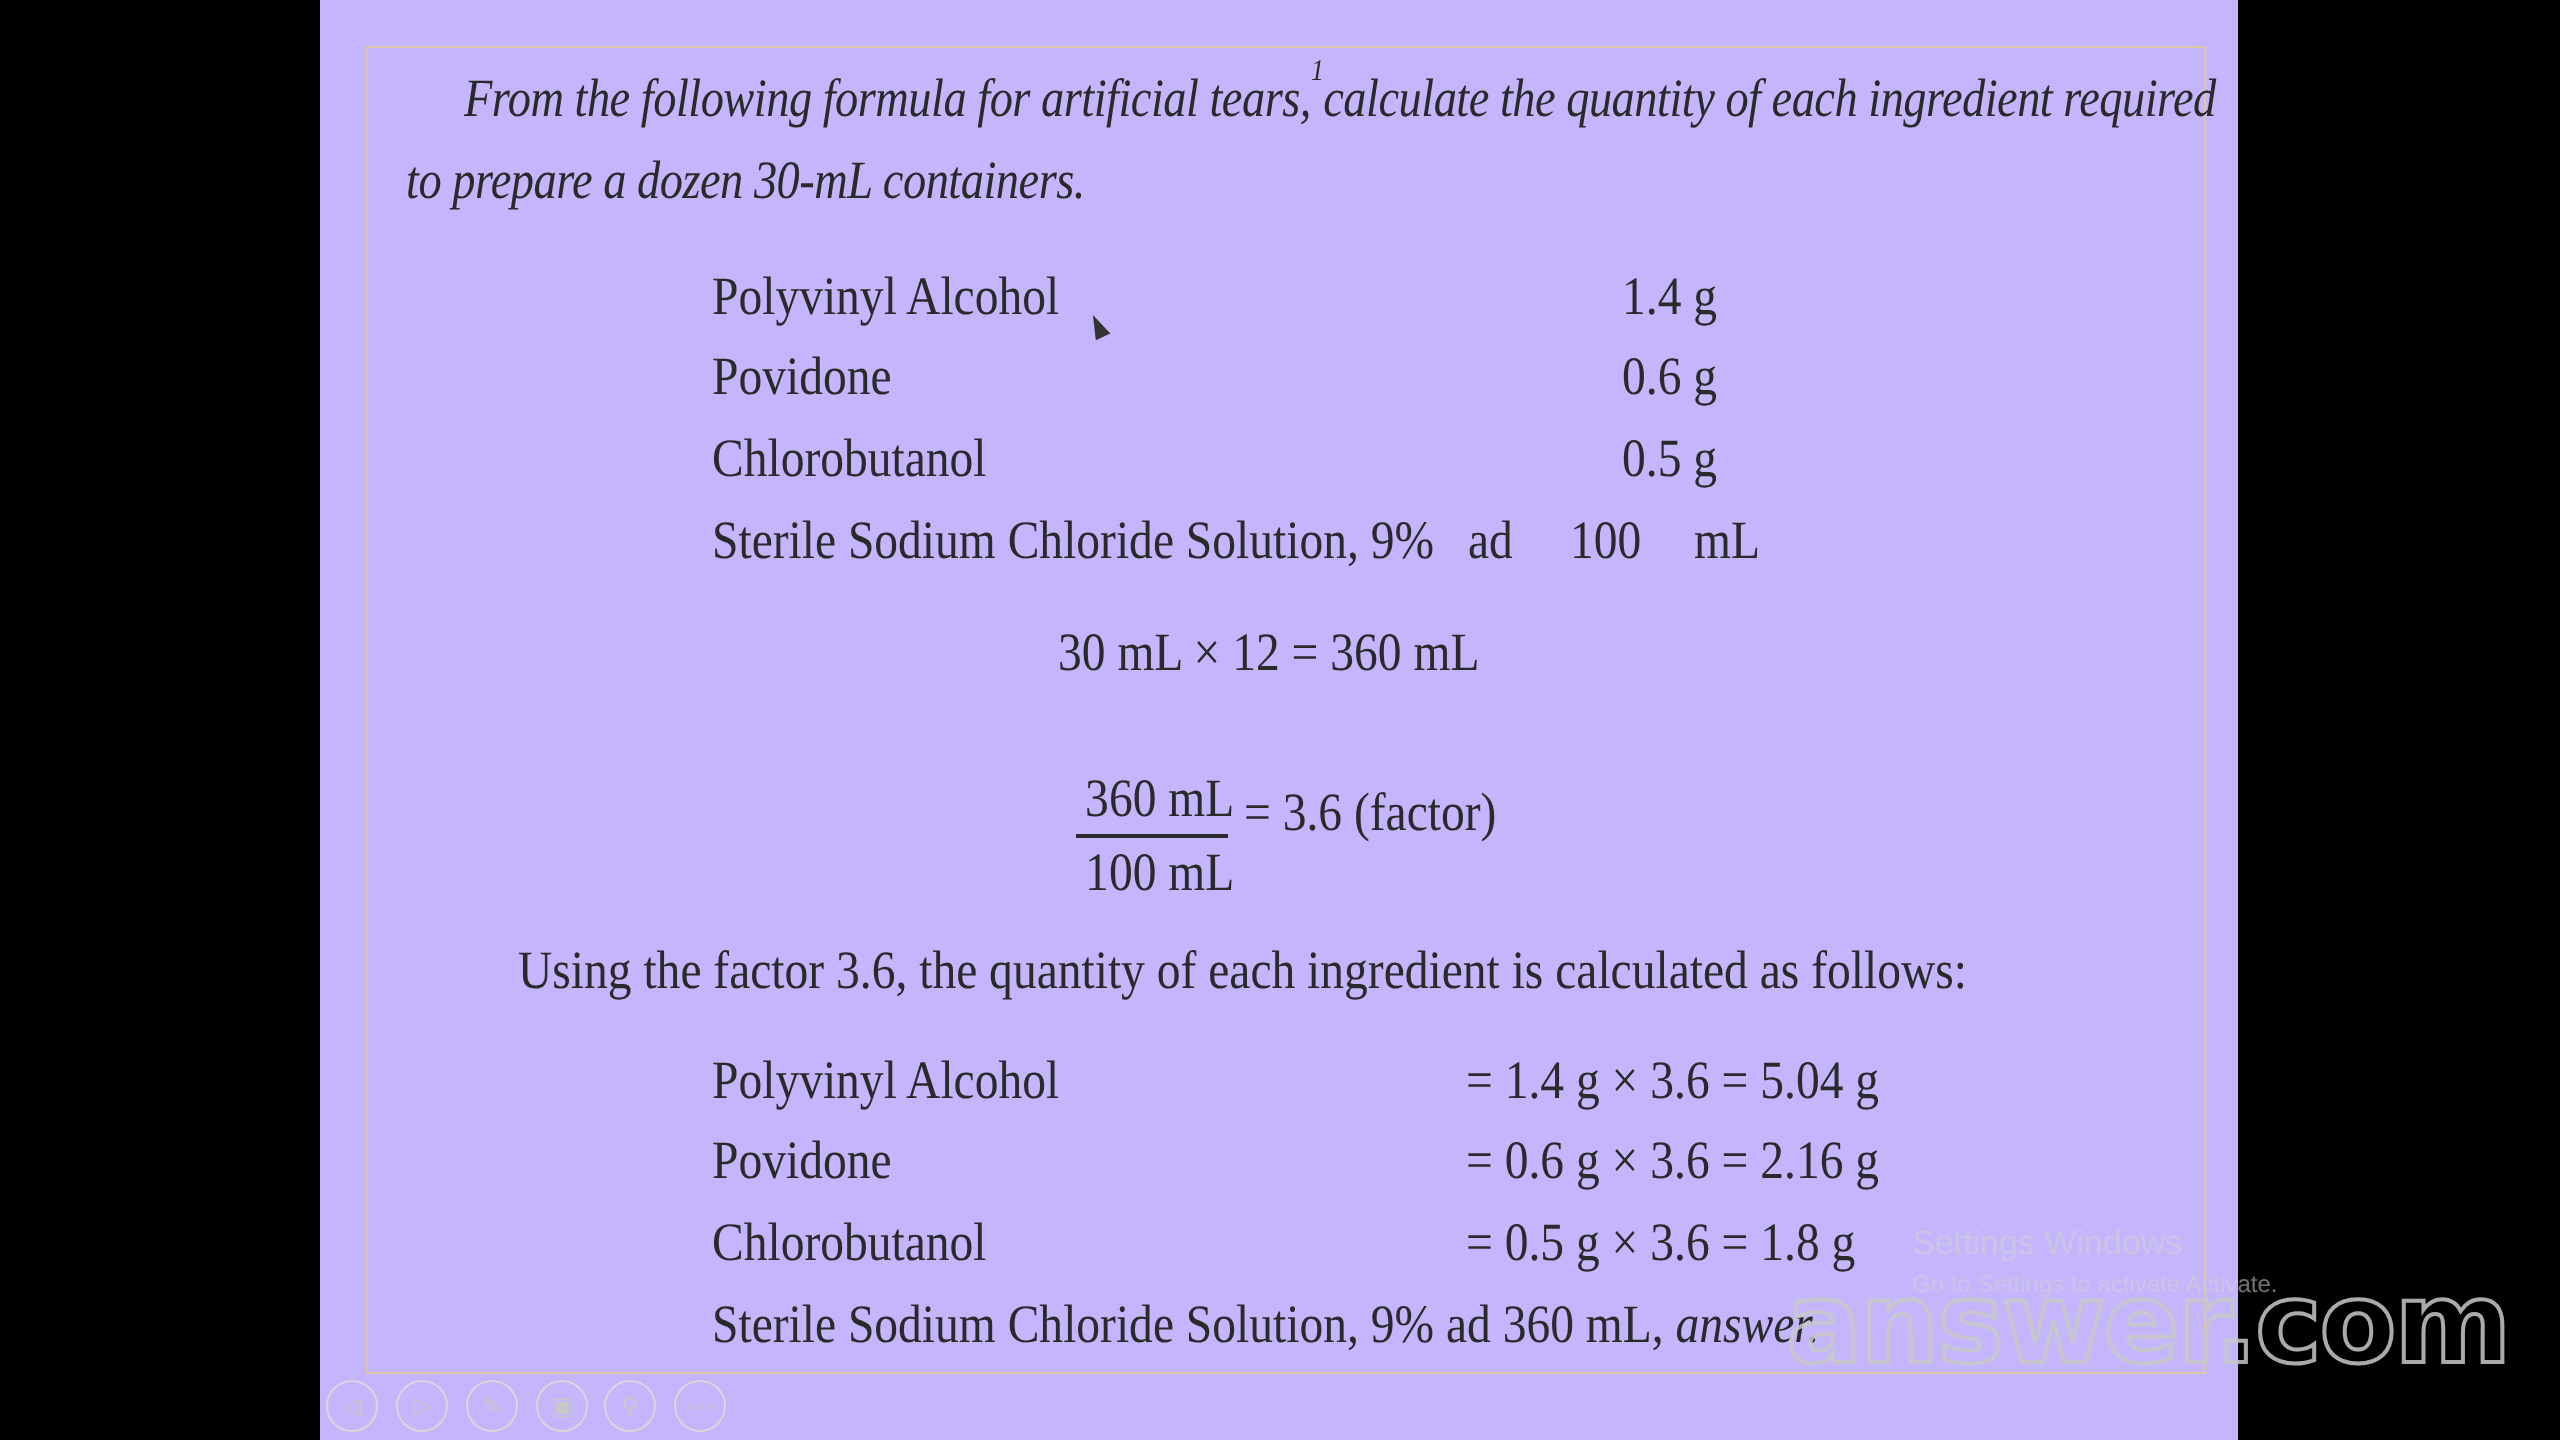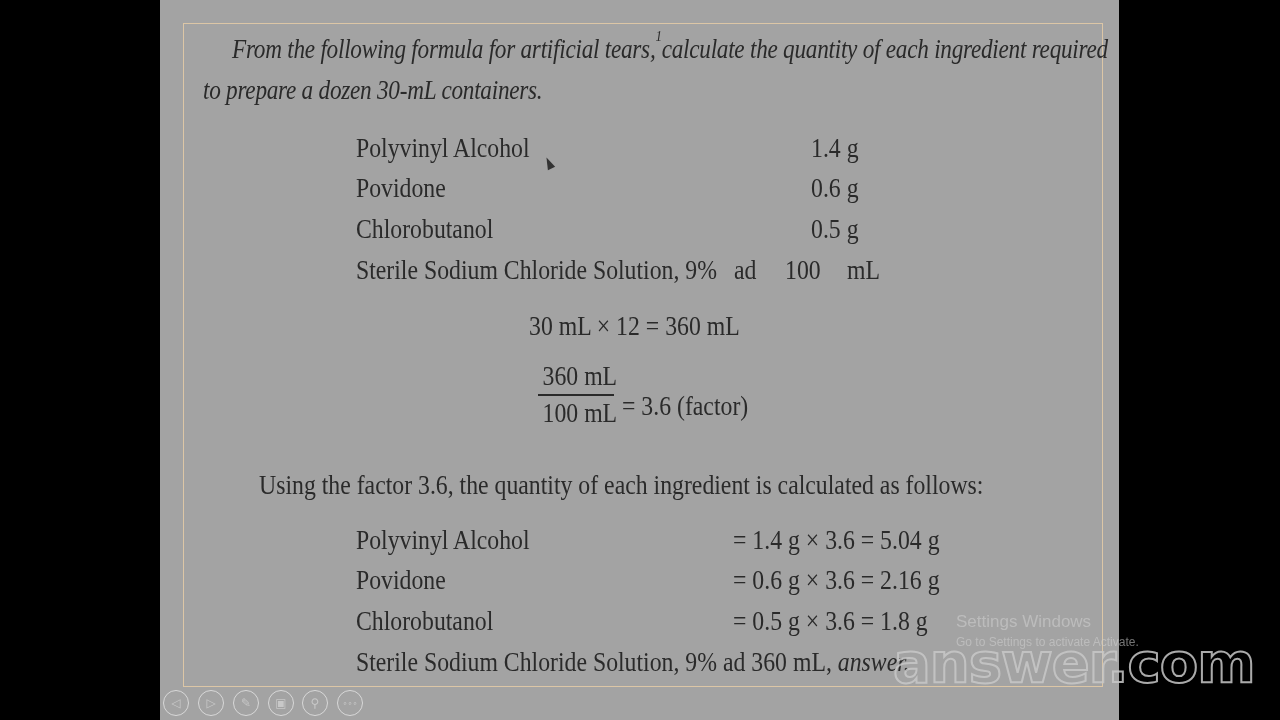--- a/index.html
+++ b/index.html
@@ -1,25 +1,25 @@
 <!DOCTYPE html>
 <html><head>
 <meta charset="utf-8">
 <style>
   html, body { margin:0; padding:0; }
   body { width:1280px; height:720px; background:#000; position:relative; overflow:hidden;
          font-family:"Liberation Serif", "DejaVu Serif", serif; color:#2a2a2a; }
-  .slide { position:absolute; left:160px; top:0; width:959px; height:720px; background:#a3a3a3; }
+  .slide { position:absolute; left:160px; top:0; width:959px; height:720px; background:#c4b5fd; }
   .frame { position:absolute; left:23px; top:23px; width:920px; height:664px;
            border:1.5px solid #dcc6a6; box-sizing:border-box; }
   .t { position:absolute; white-space:nowrap; }
   .intro { font-style:italic; font-size:27px; letter-spacing:-0.3px; transform:scaleX(0.86); transform-origin:left top; }
   .row { font-size:27px; transform:scaleX(0.88); transform-origin:left top; }
   sup { font-size:15px; vertical-align:top; position:relative; top:-6px; }
-  .frac { position:absolute; left:538px; top:361px; width:76px; }
+  .frac { position:absolute; left:538px; top:384px; width:76px; }
   .frac .num, .frac .den { font-size:27px; transform:scaleX(0.88); display:block; white-space:nowrap; }
   .frac .bar { height:2px; background:#2a2a2a; margin:2px 0; }
   .ctrl { position:absolute; top:690px; width:26px; height:26px; border:1.2px solid #d8d8d8; border-radius:50%;
           box-sizing:border-box; color:#c8c8c8; font-family:"DejaVu Sans", sans-serif; font-size:12px;
           display:flex; align-items:center; justify-content:center; background:transparent; }
   .watermark { position:absolute; color:rgba(210,210,210,0.55); font-family:"Liberation Sans", sans-serif; }
   .wm1 { left:956px; top:612px; font-size:17px; }
   .wm2 { left:956px; top:635px; font-size:12px; }
   .clideo { position:absolute; left:893px; top:630px; font-family:"DejaVu Sans", sans-serif; font-size:56px;
             font-weight:bold; color:transparent; -webkit-text-stroke:2px rgba(200,200,200,0.85); letter-spacing:-1px; }

